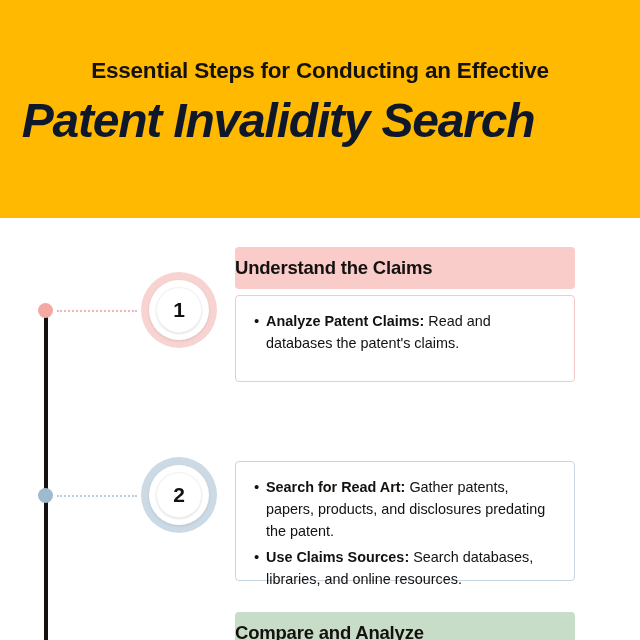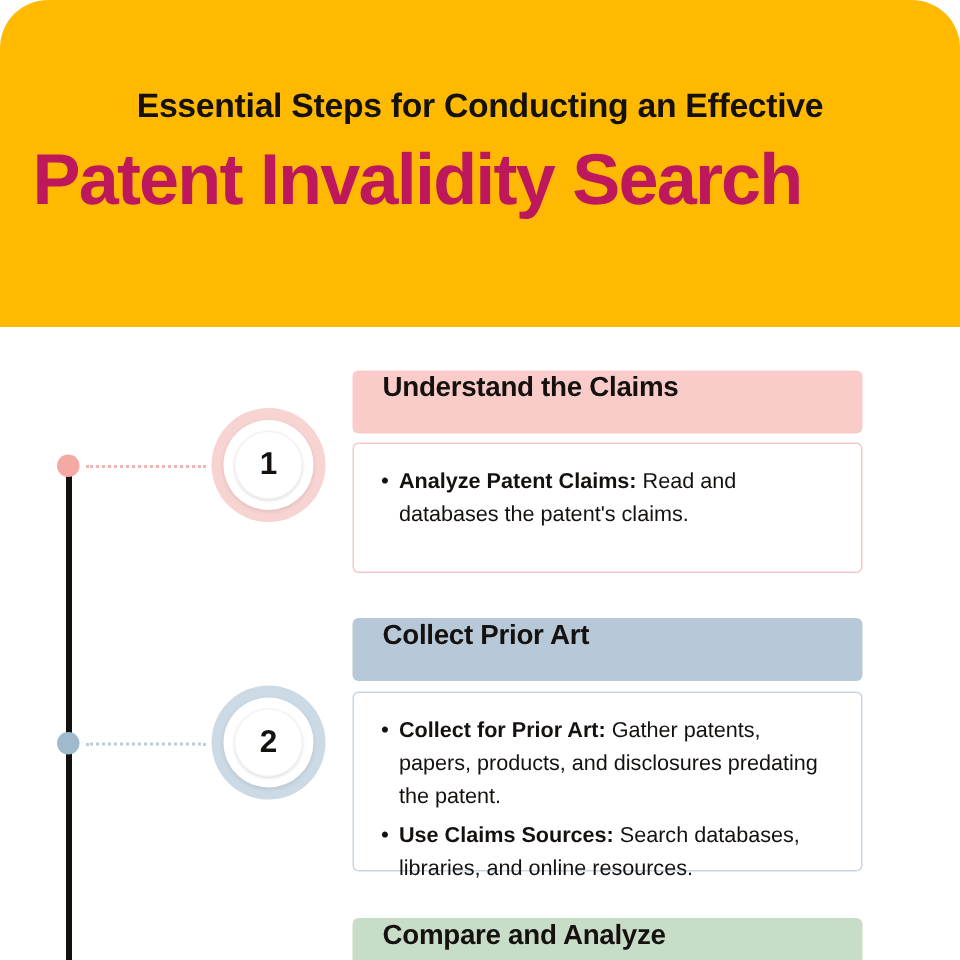--- a/index.html
+++ b/index.html
@@ -11,21 +11,20 @@
     height: 640px;
     background: #ffffff;
     font-family: "Liberation Sans", sans-serif;
     overflow: hidden;
   }
   #page {
     position: relative;
     width: 640px;
     height: 640px;
     overflow: hidden;
-    border-radius: 32px;
   }
 
   
   .header {
     position: absolute;
     left: 0;
     top: 0;
     width: 640px;
     height: 218px;
     background: #ffb900;
@@ -42,23 +41,24 @@
     letter-spacing: -0.2px;
   }
   .header-title {
     position: absolute;
     left: 0;
     top: 95px;
     width: 556px;
     text-align: center;
     font-size: 48px;
     font-weight: bold;
-    color: #be185d;
+    color: #0f172a;
     letter-spacing: -1.2px;
     line-height: 1.1;
+    font-style: italic;
   }
 
   
   .timeline-line {
     position: absolute;
     left: 44px;
     top: 309px;
     width: 4px;
     height: 331px;
     background: #14110f;
@@ -114,23 +114,22 @@
   }
 
   
   .step-heading {
     position: absolute;
     left: 235px;
     width: 340px;
     height: 42px;
     border-radius: 4px;
     display: flex;
-    align-items: flex-start;
+    align-items: center;
     box-sizing: border-box;
-    padding-left: 20px;
   }
   .step-heading-text {
     font-size: 18.5px;
     font-weight: bold;
     color: #14110f;
     letter-spacing: -0.2px;
   }
   .step-body {
     position: absolute;
     left: 235px;
@@ -194,27 +193,24 @@
 
   <div class="timeline-dot" style="top:488px;background:#9fb9cd;"></div>
   <div class="connector" style="top:495px;width:80px;border-top-color:#b9cddc;"></div>
   <div class="circle-outer" style="left:141px;top:457px;background:#ccdae5;">
     <div class="circle-mid">
       <div class="circle-inner">
         <span class="circle-num">2</span>
       </div>
     </div>
   </div>
-  <div class="step-heading" style="top:412px;background:#b7c9d8;">
-    <span class="step-heading-text">Collect Prior Art</span>
-  </div>
   <div class="step-body" style="top:461px;height:120px;border:1px solid #c7d6e2;">
     <div class="bullet-row">
       <span class="bullet-dot">•</span>
-      <span class="bullet-text"><b>Collect for Prior Art:</b><span> Gather patents, papers, products, and disclosures predating the patent.</span></span>
+      <span class="bullet-text"><b>Search for Read Art:</b><span> Gather patents, papers, products, and disclosures predating the patent.</span></span>
     </div>
     <div class="bullet-row">
       <span class="bullet-dot">•</span>
       <span class="bullet-text"><b>Use Claims Sources:</b><span> Search databases, libraries, and online resources.</span></span>
     </div>
   </div>
 
   <div class="step-heading" style="top:612px;background:#c8ddc7;height:42px;">
     <span class="step-heading-text">Compare and Analyze</span>
   </div>

